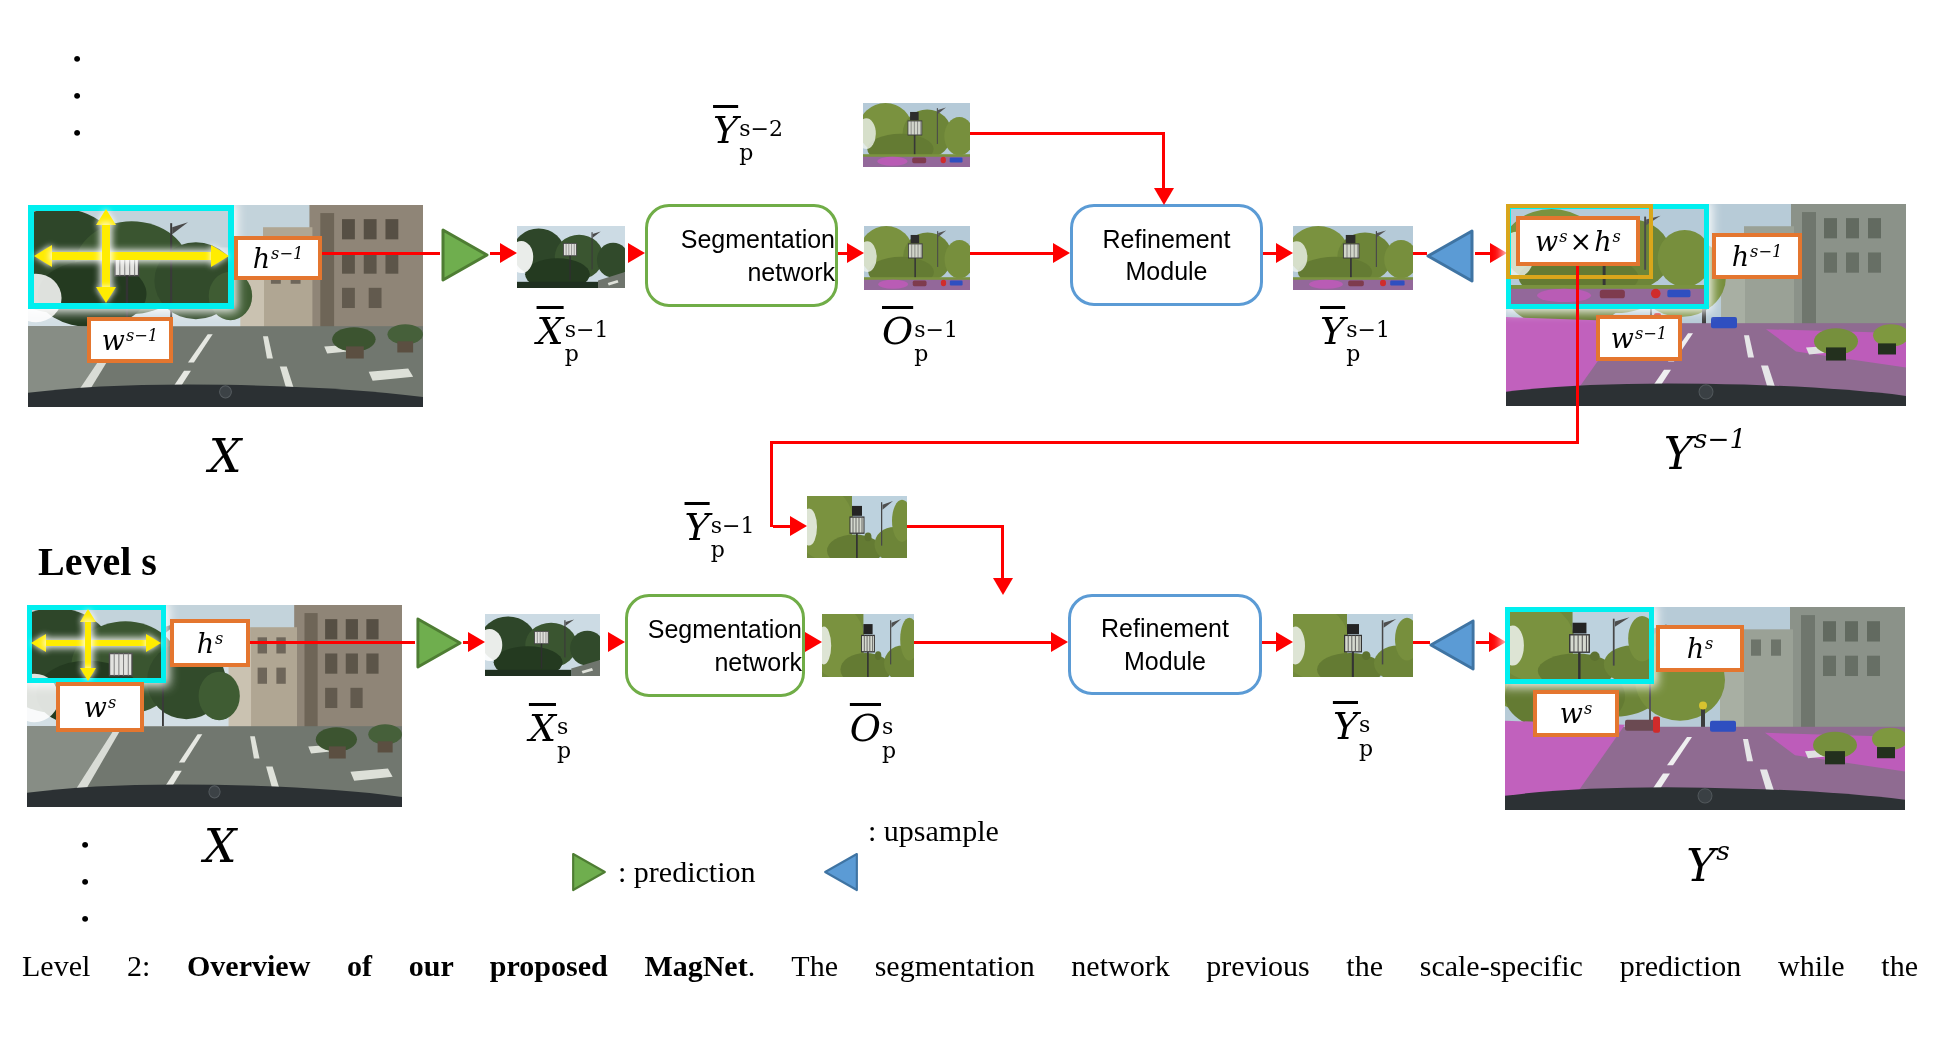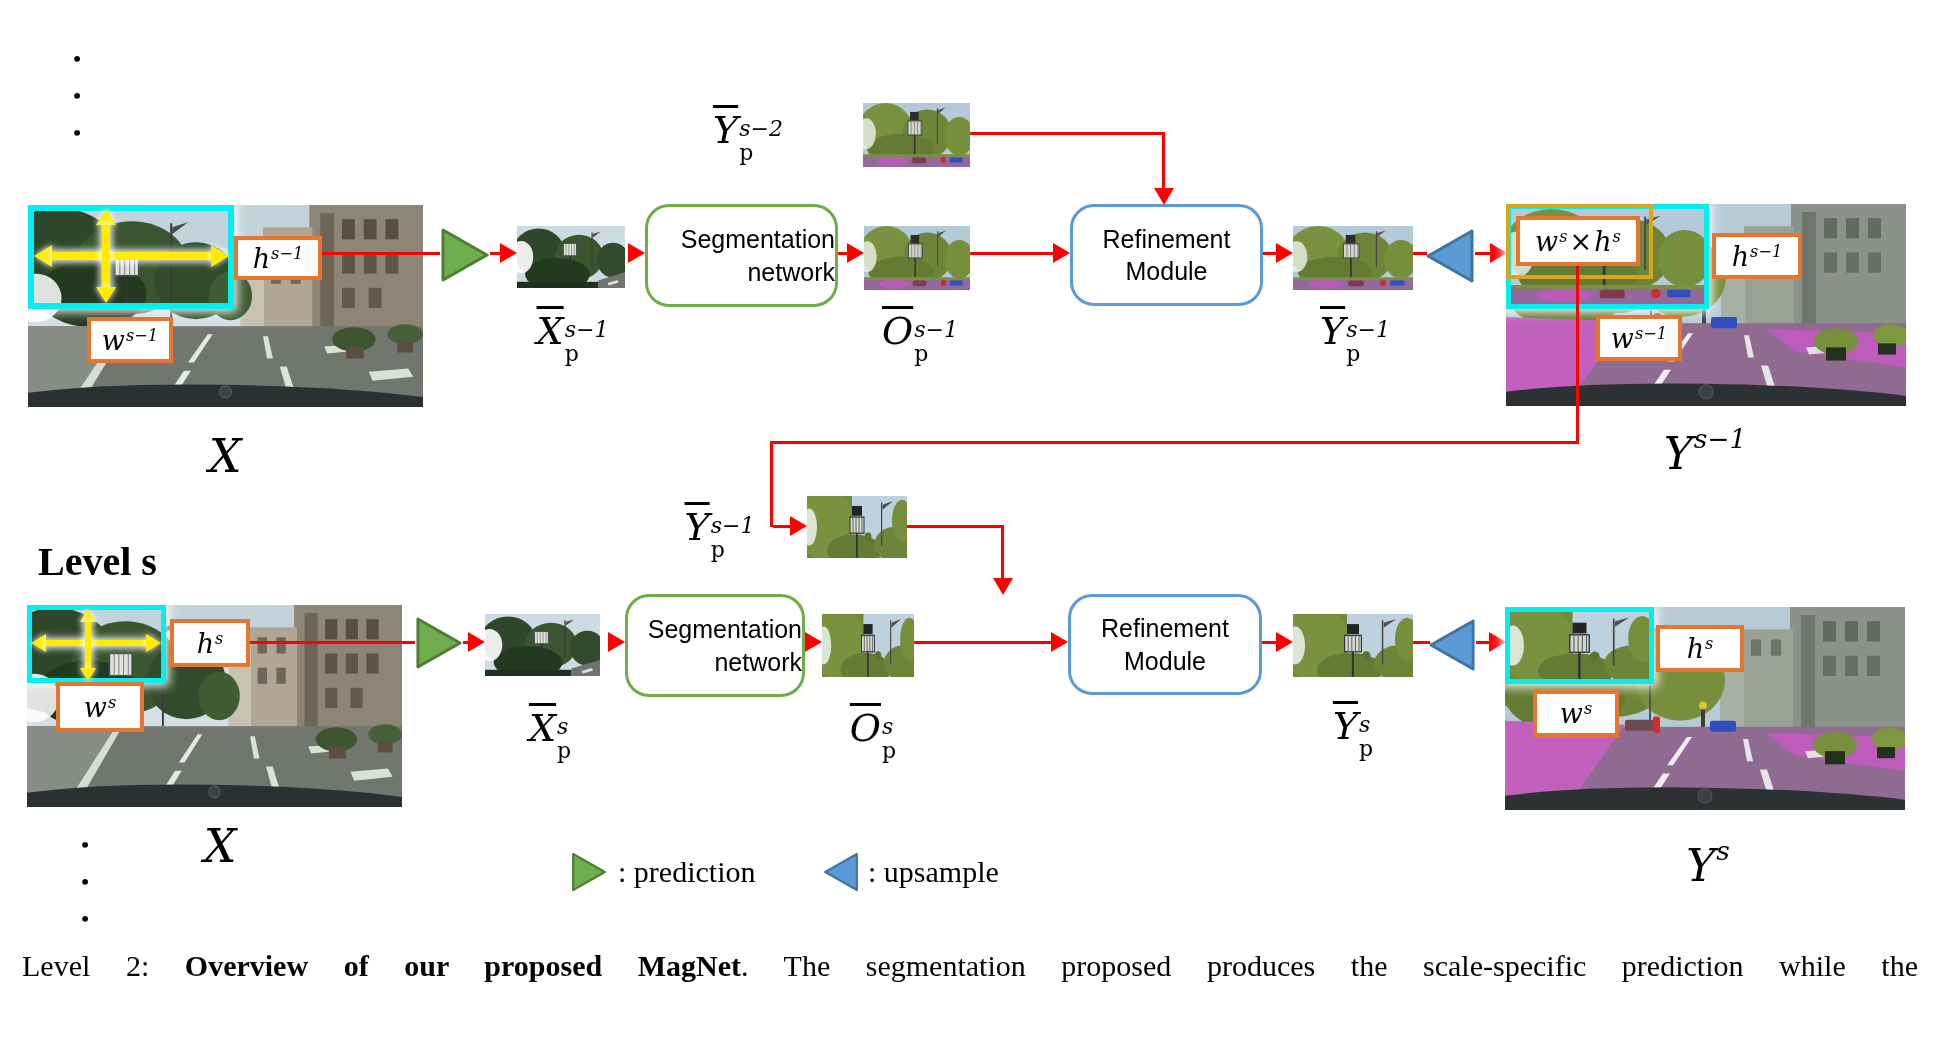--- a/index.html
+++ b/index.html
@@ -47,21 +47,21 @@
   .yh-l.sm,.yh-r.sm{border-top-width:9px;border-bottom-width:9px;border-left-width:15px;border-right-width:15px;}
   .yh-u.sm,.yh-d.sm{border-left-width:8px;border-right-width:8px;border-top-width:13px;border-bottom-width:13px;}
 
   
   .mx{display:inline-flex;align-items:baseline;font-family:"DejaVu Serif",serif;}
   .mx-base{font-style:italic;}
   .mx-bar{text-decoration:overline;text-decoration-thickness:3px;}
   .mx-op{font-style:normal;padding:0 2px;}
   .mx-stack{display:inline-flex;flex-direction:column;font-size:.58em;line-height:1.02;
             vertical-align:middle;transform:translateY(.5em);margin-left:1px;}
-  .mx-sup{font-style:italic;}
+  .mx-sup{}
   .mx-sub{font-style:normal;margin-top:.06em;}
   .mx-supsolo{font-size:.6em;font-style:italic;transform:translateY(-.55em);margin-left:1px;}
 
   .nodelabel{position:absolute;display:flex;align-items:center;justify-content:center;font-size:38px;}
   .leveltitle{position:absolute;font-weight:bold;font-size:40px;font-family:"Liberation Serif",serif;}
   .dotscol{position:absolute;display:flex;flex-direction:column;align-items:center;}
   .dotscol span{font-size:22px;line-height:37px;font-weight:bold;}
 
   .legend-text{position:absolute;font-size:30px;font-family:"Liberation Serif",serif;}
 
@@ -559,19 +559,19 @@
     <svg viewBox="0 0 50 56">
         <use href="#g-tri-right"></use>
       </svg>
   </div>
   <div class="legend-text" style="left:618px;top:855px;">: prediction</div>
   <div class="tri" style="left:823px;top:845px;width:36px;height:54px;">
     <svg viewBox="0 0 50 56">
         <use href="#g-tri-left"></use>
       </svg>
   </div>
-  <div class="legend-text" style="left:868px;top:855px;">: upsample</div>
+  <div class="legend-text" style="left:868px;top:814px;">: upsample</div>
 
   <div class="caption">
-    <div class="cap-line1"><span>Level 2: </span><b>Overview of our proposed MagNet</b><span>. The segmentation proposed produces the scale-specific prediction while the</span></div>
+    <div class="cap-line1"><span>Level 2: </span><b>Overview of our proposed MagNet</b><span>. The segmentation network previous the scale-specific prediction while the</span></div>
   </div>
 
 </div>
 
 </body></html>

